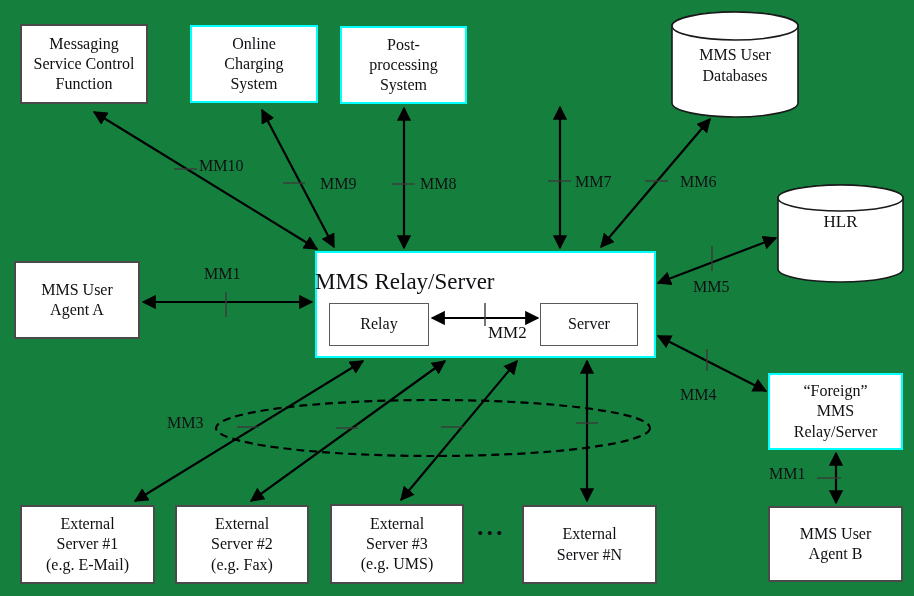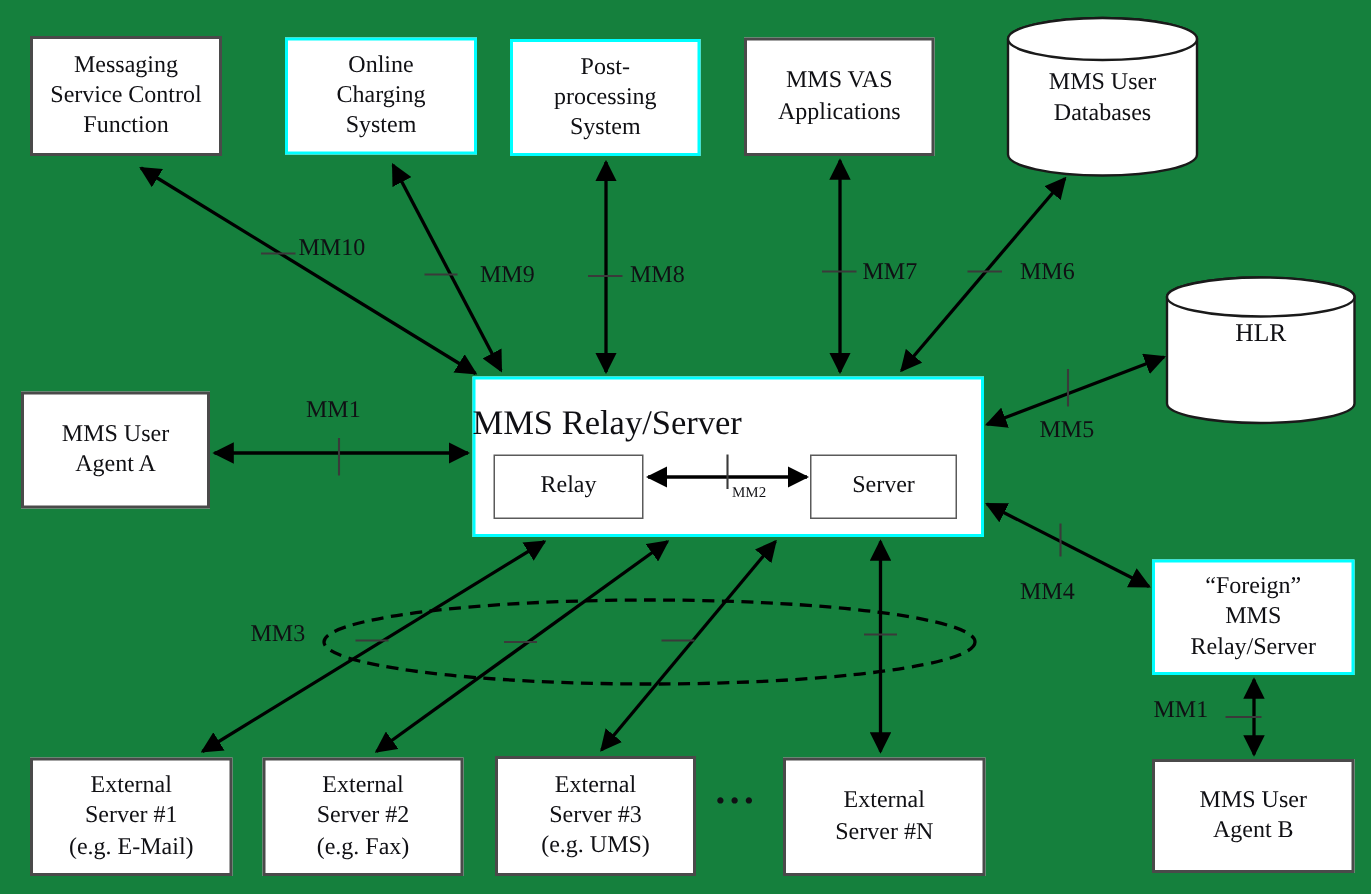--- a/index.html
+++ b/index.html
@@ -10,21 +10,21 @@
   .box{
     position:absolute;box-sizing:border-box;background:#fff;
     border:2px solid #4a4a4a;display:flex;align-items:center;justify-content:center;
     text-align:center;font-size:16px;line-height:1.27;z-index:1;
   }
   .box .lbl{white-space:pre-line;}
   .cyan{border-color:#00ffff;}
   .inner{border-width:1px;border-color:#5a5a5a;z-index:2;}
   .wires{position:absolute;left:0;top:0;z-index:3;}
   .tag{position:absolute;z-index:4;font-size:16px;white-space:nowrap;}
-  .tag.small{font-size:10px;}
+  .tag.small{font-size:17px;}
   .cyl-label{position:absolute;z-index:4;text-align:center;white-space:pre-line;font-size:16px;line-height:1.3;}
   .relay-title{position:absolute;z-index:2;font-size:23px;}
   .dots{position:absolute;z-index:4;font-size:26px;font-weight:bold;letter-spacing:3px;line-height:1;}
 </style>
 </head>
 <body>
 
 <div class="stage">
 
   <div class="box" style="left:20px;top:24px;width:128px;height:80px;">
@@ -34,24 +34,20 @@
   </div>
   <div class="box cyan" style="left:190px;top:25px;width:128px;height:78px;">
     <span class="lbl">Online
 Charging
 System</span>
   </div>
   <div class="box cyan" style="left:340px;top:26px;width:127px;height:78px;">
     <span class="lbl">Post-
 processing
 System</span>
-  </div>
-  <div class="box" style="left:496px;top:25px;width:127px;height:79px;">
-    <span class="lbl">MMS VAS
-Applications</span>
   </div>
 
   <div class="box" style="left:14px;top:261px;width:126px;height:78px;">
     <span class="lbl">MMS User
 Agent A</span>
   </div>
 
   <div class="box cyan" style="left:315px;top:251px;width:341px;height:107px;"></div>
   <div class="relay-title" style="left:315px;top:269px;width:341px;">MMS Relay/Server</div>
   <div class="box inner" style="left:329px;top:303px;width:100px;height:43px;">

